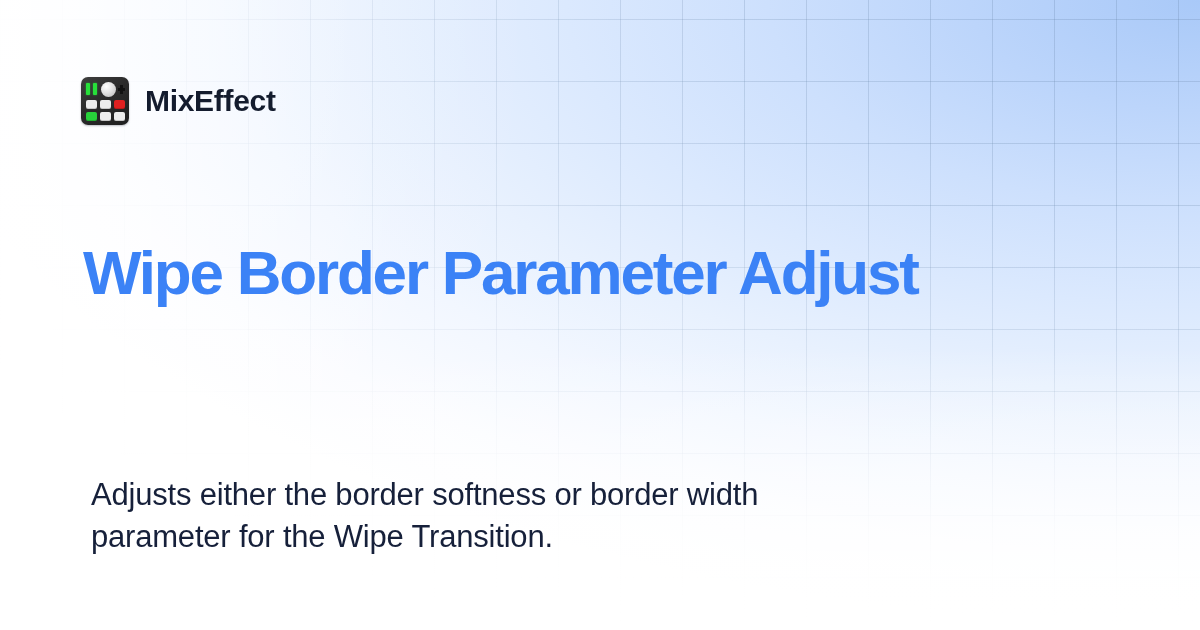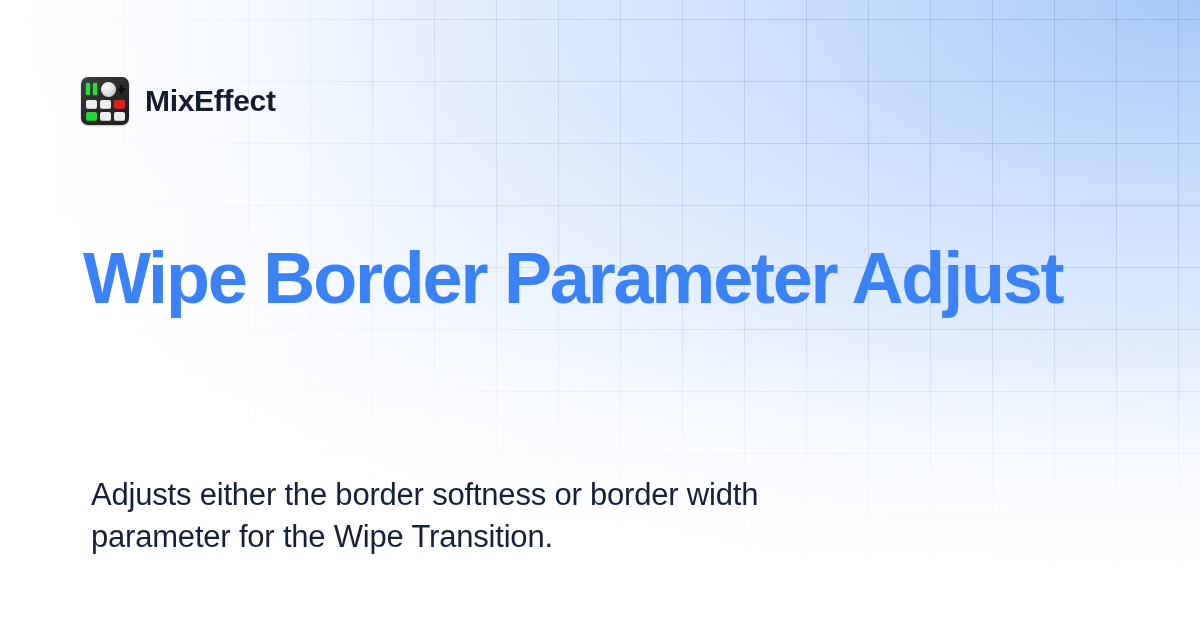--- a/index.html
+++ b/index.html
@@ -176,21 +176,21 @@
     line-height: 1;
     white-space: nowrap;
   }
 
   .headline {
     position: absolute;
     left: 83px;
     top: 243px;
     width: 1010px;
     margin: 0;
-    font-size: 72px;
+    font-size: 62px;
     font-weight: bold;
     line-height: 0.98;
     letter-spacing: -2.2px;
     color: #3b82f6;
   }
 
   .subhead {
     position: absolute;
     left: 83px;
     top: 466px;

